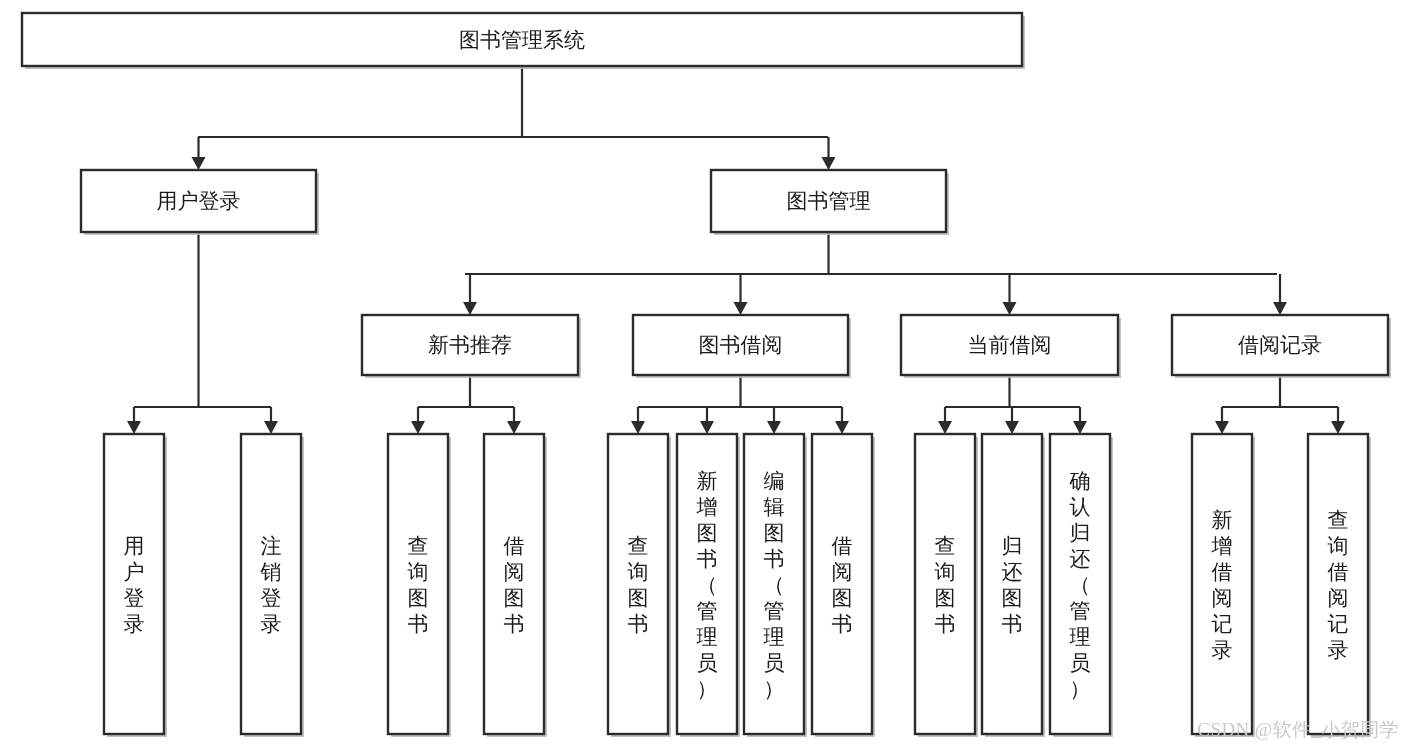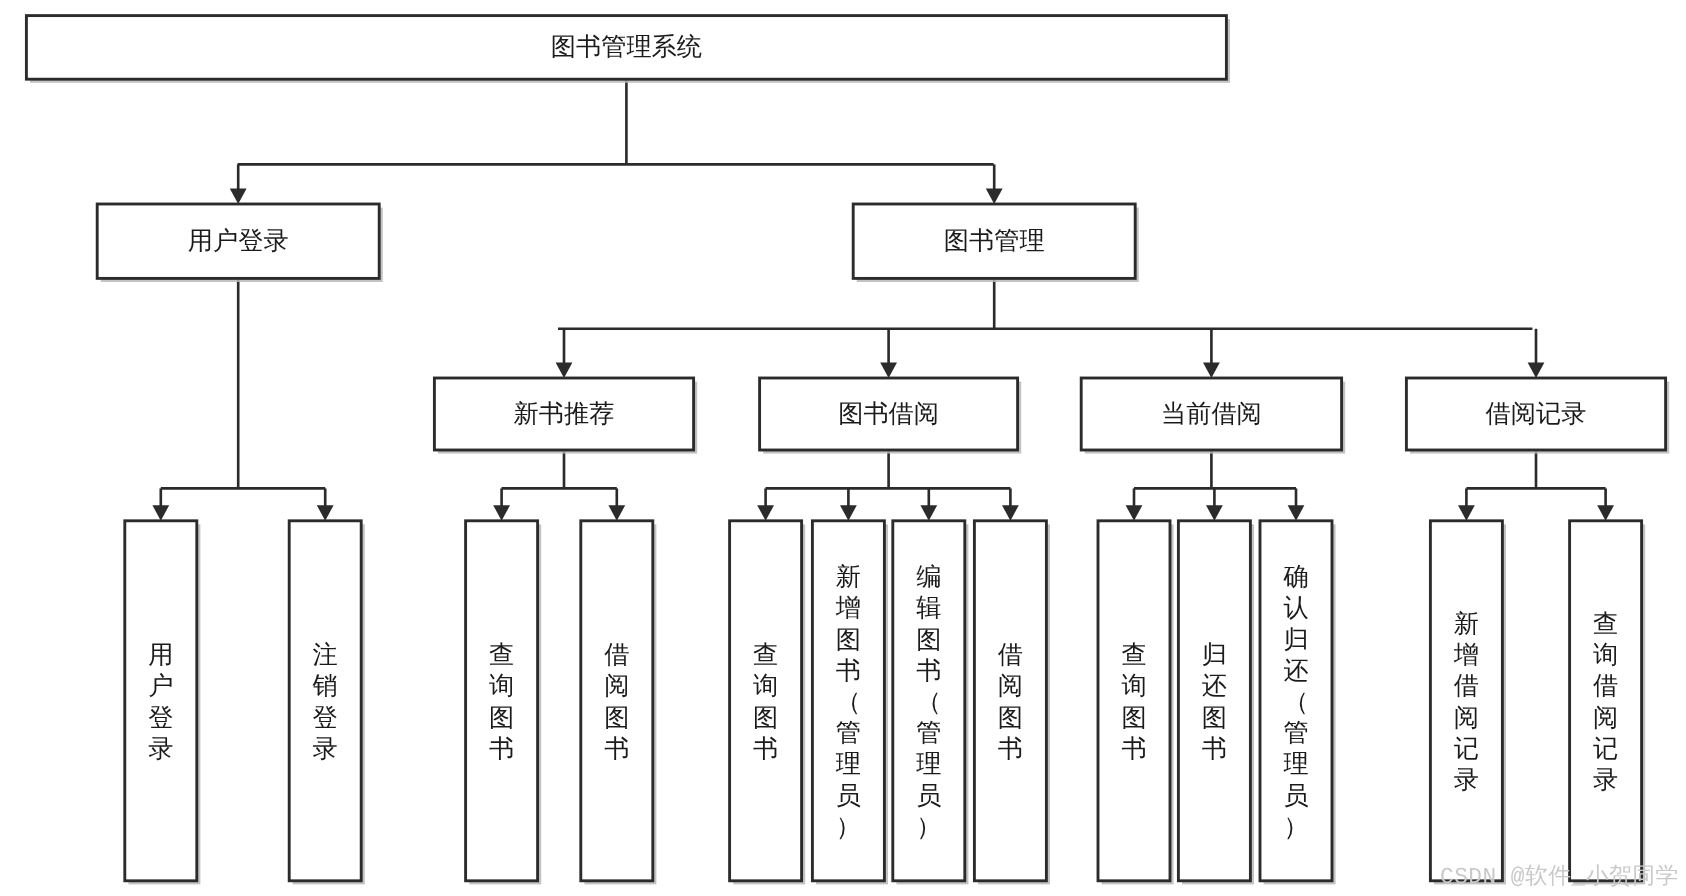--- a/index.html
+++ b/index.html
@@ -14,21 +14,21 @@
   .box-shadow{fill:#b9b9b9;opacity:.85;}
   .conn{stroke:#2b2b2b;stroke-width:2.2;fill:none;}
   .arrow-head{fill:#2b2b2b;stroke:none;}
   .lbl{fill:#1b1b1b;font-size:21px;text-anchor:middle;dominant-baseline:middle;
        font-family:"DejaVu Sans","Liberation Sans",sans-serif;}
   .lbl-v{fill:#1b1b1b;font-size:21px;text-anchor:middle;
        font-family:"DejaVu Sans","Liberation Sans",sans-serif;}
   .watermark{
     position:absolute;right:6px;bottom:4px;
     color:#c9c9c9;font-size:19px;letter-spacing:.4px;
-    font-family:Liberation Mono, monospace;
+    font-family:Liberation Serif, serif;
     white-space:nowrap;pointer-events:none;
   }
 </style>
 </head>
 <body>
 
 <svg id="chart" viewBox="0 0 1405 747" xmlns="http://www.w3.org/2000/svg">
   <defs>
     <marker id="arrow" viewBox="0 0 10 10" refX="9" refY="5" markerWidth="7" markerHeight="7" orient="auto-start-reverse">
       <path d="M 0 0 L 10 5 L 0 10 z" class="arrow-head"></path>

